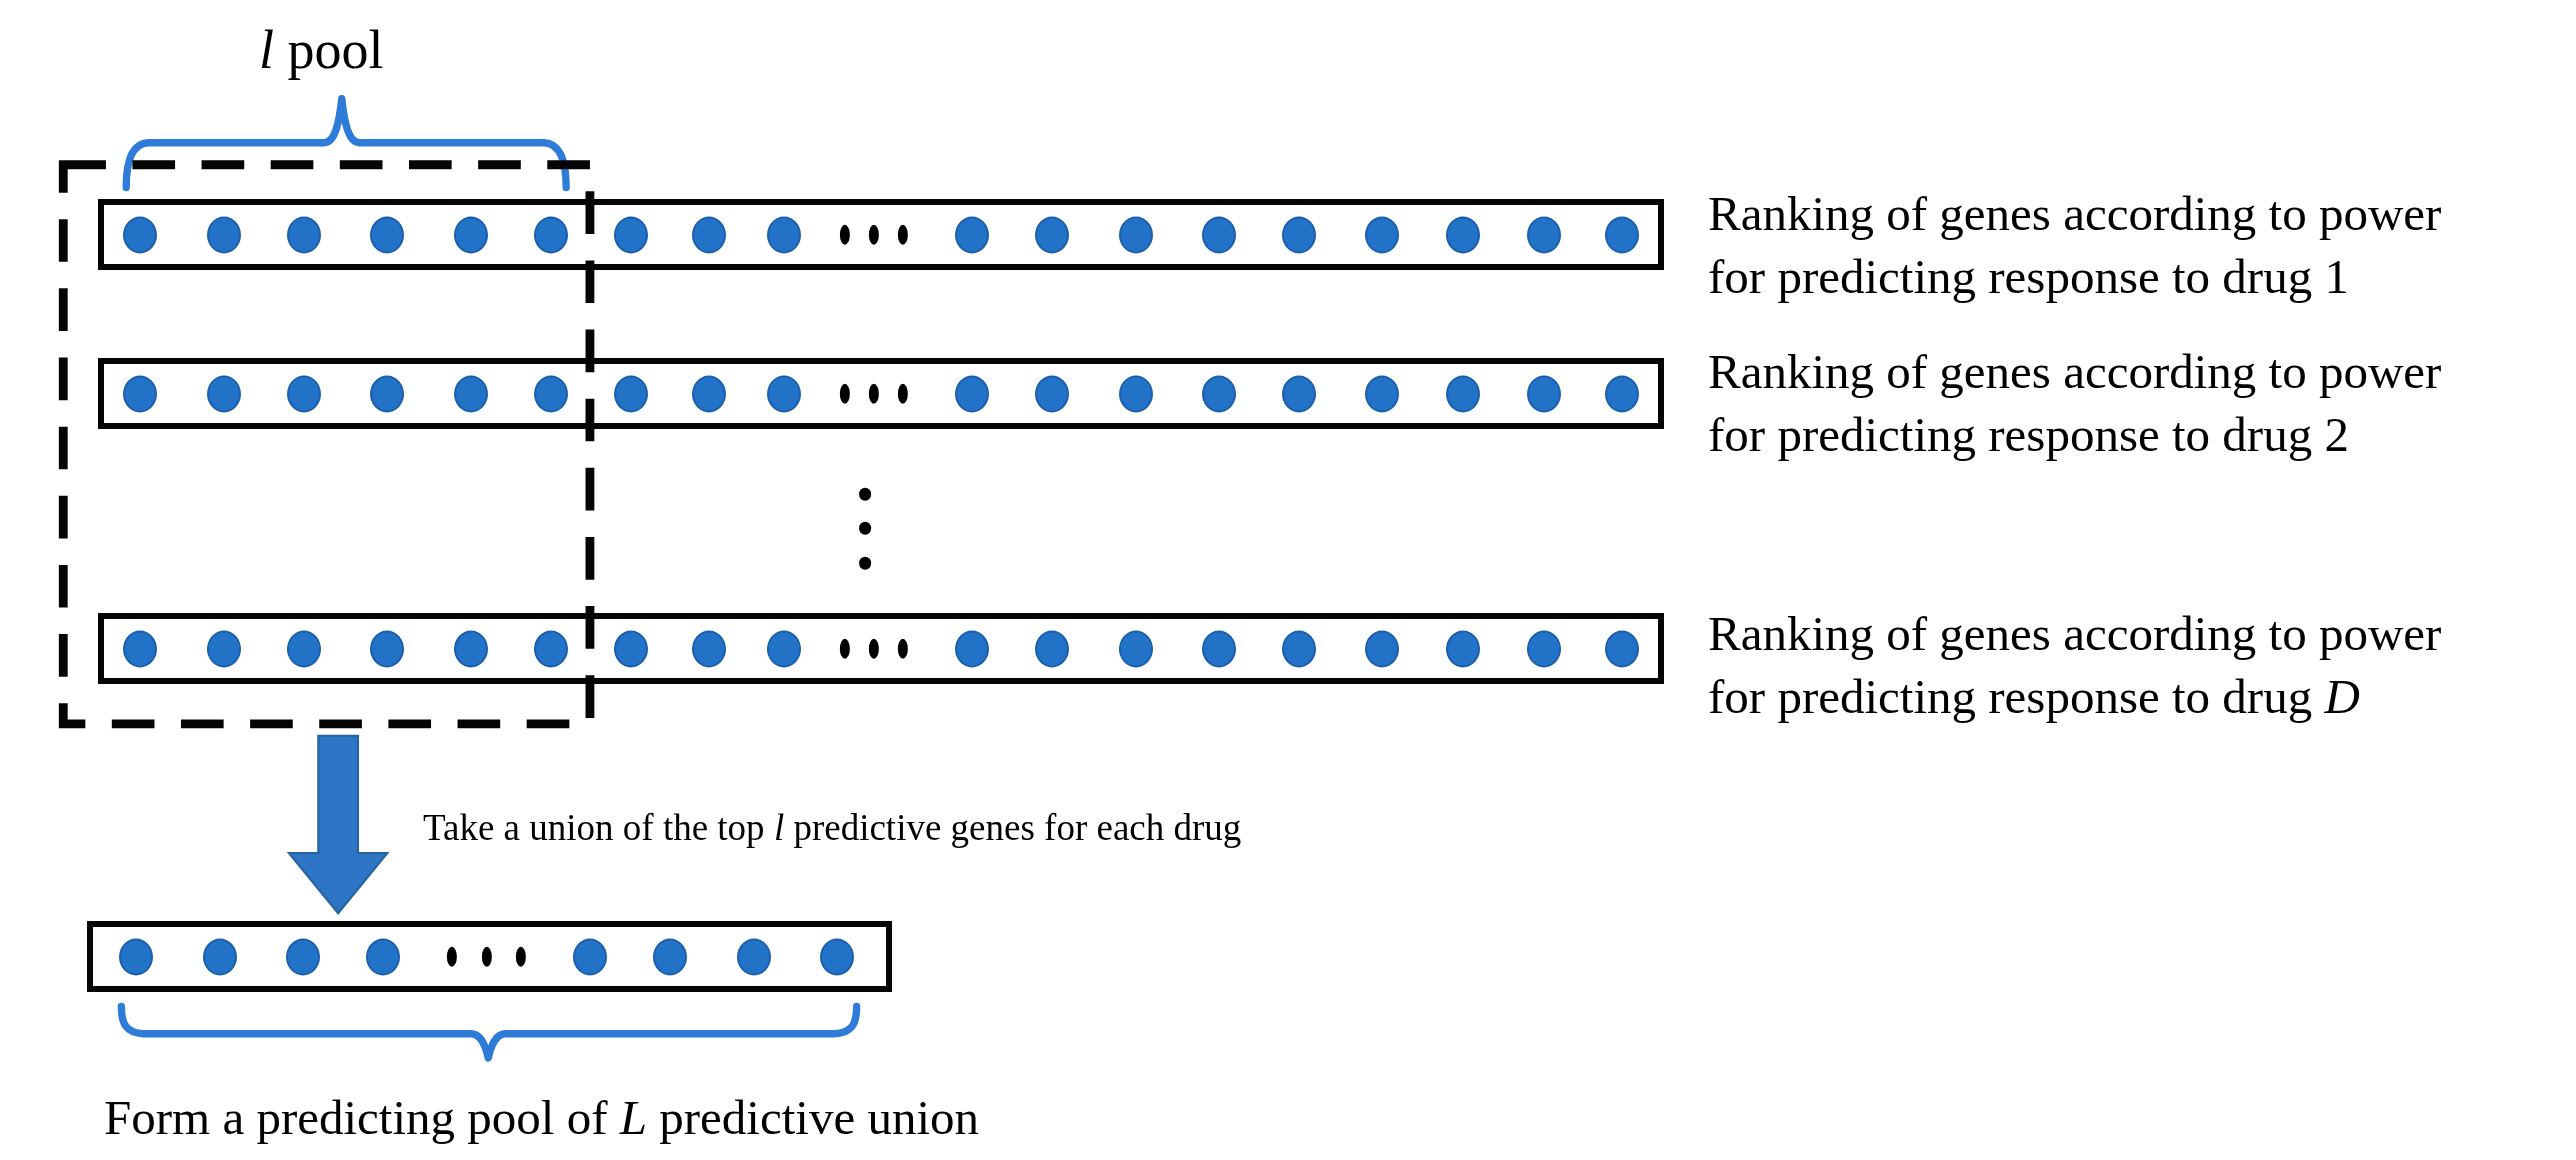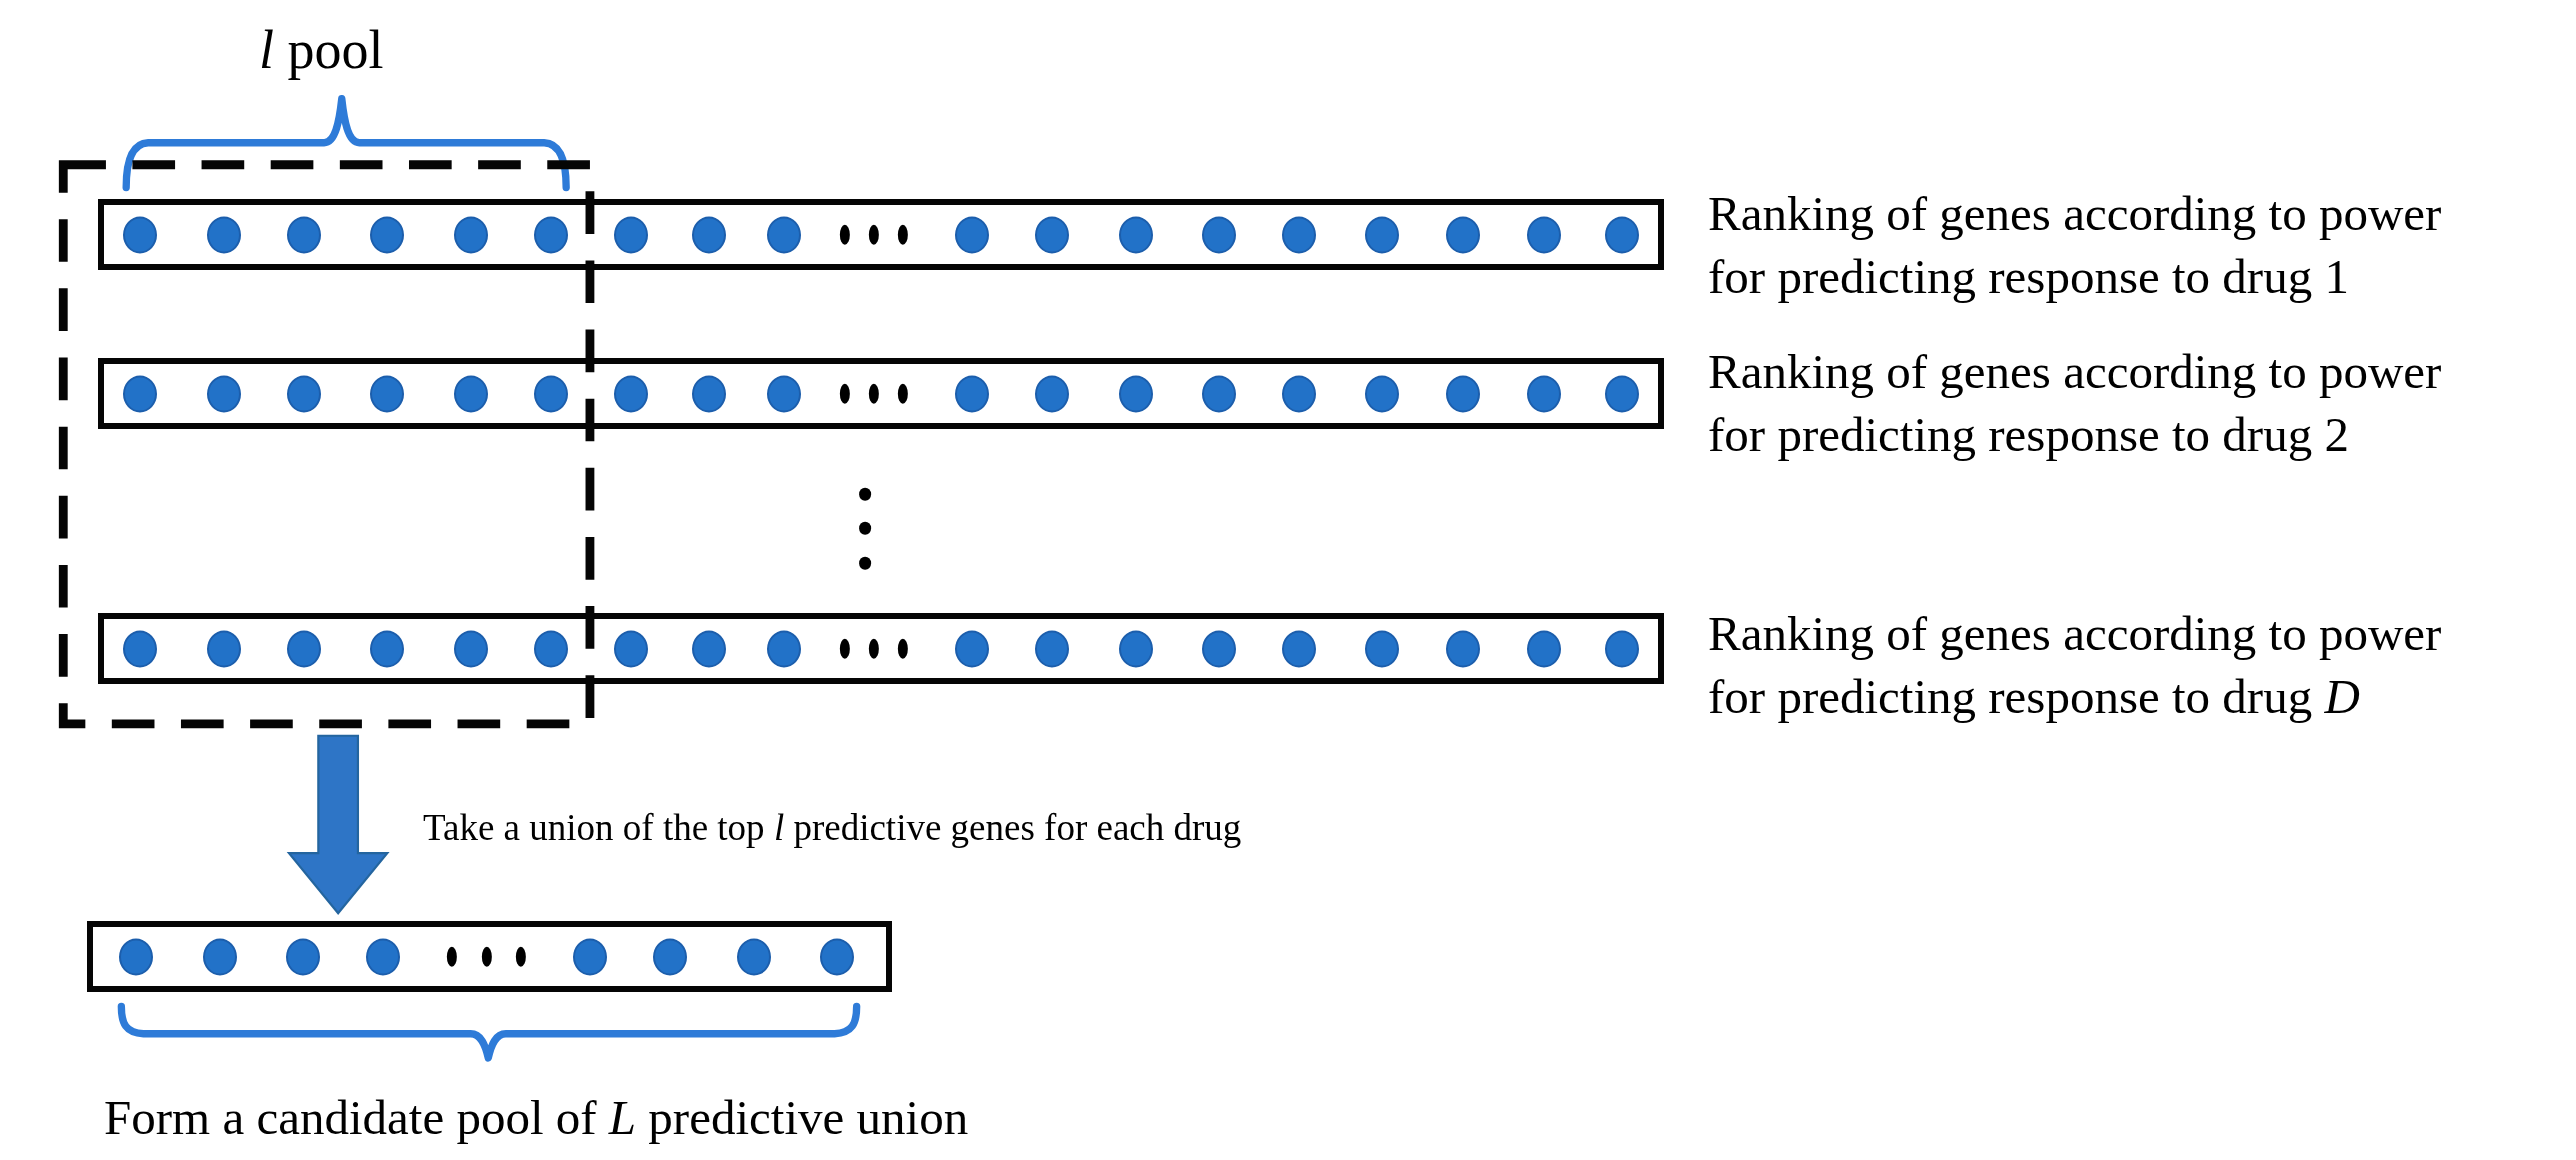--- a/index.html
+++ b/index.html
@@ -169,16 +169,16 @@
       <span class="gene-dot" style="left: 744px;"></span>
       <span class="ellipsis-dot" style="left: 359px;"></span>
       <span class="ellipsis-dot" style="left: 394px;"></span>
       <span class="ellipsis-dot" style="left: 428px;"></span>
     </div>
 
   <svg class="overlay" style="left:114px;top:999px" width="750" height="68" viewBox="0 0 1020 92">
     <path d="M 10,10 C 10,33 16,46 40,47 L 485,47 C 499,47 505,62 509,80 C 513,62 519,47 533,47 L 980,47 C 1004,46 1010,33 1010,10" fill="none" stroke="#2E7BD8" stroke-width="10" stroke-linecap="round" stroke-linejoin="round"></path>
   </svg>
 
-  <div class="txt pool-label"><span>Form a candidate pool of </span><i>L</i><span> predictive union</span></div>
+  <div class="txt pool-label"><span>Form a predicting pool of </span><i>L</i><span> predictive union</span></div>
 
 </div>
 
 
 </body></html>

